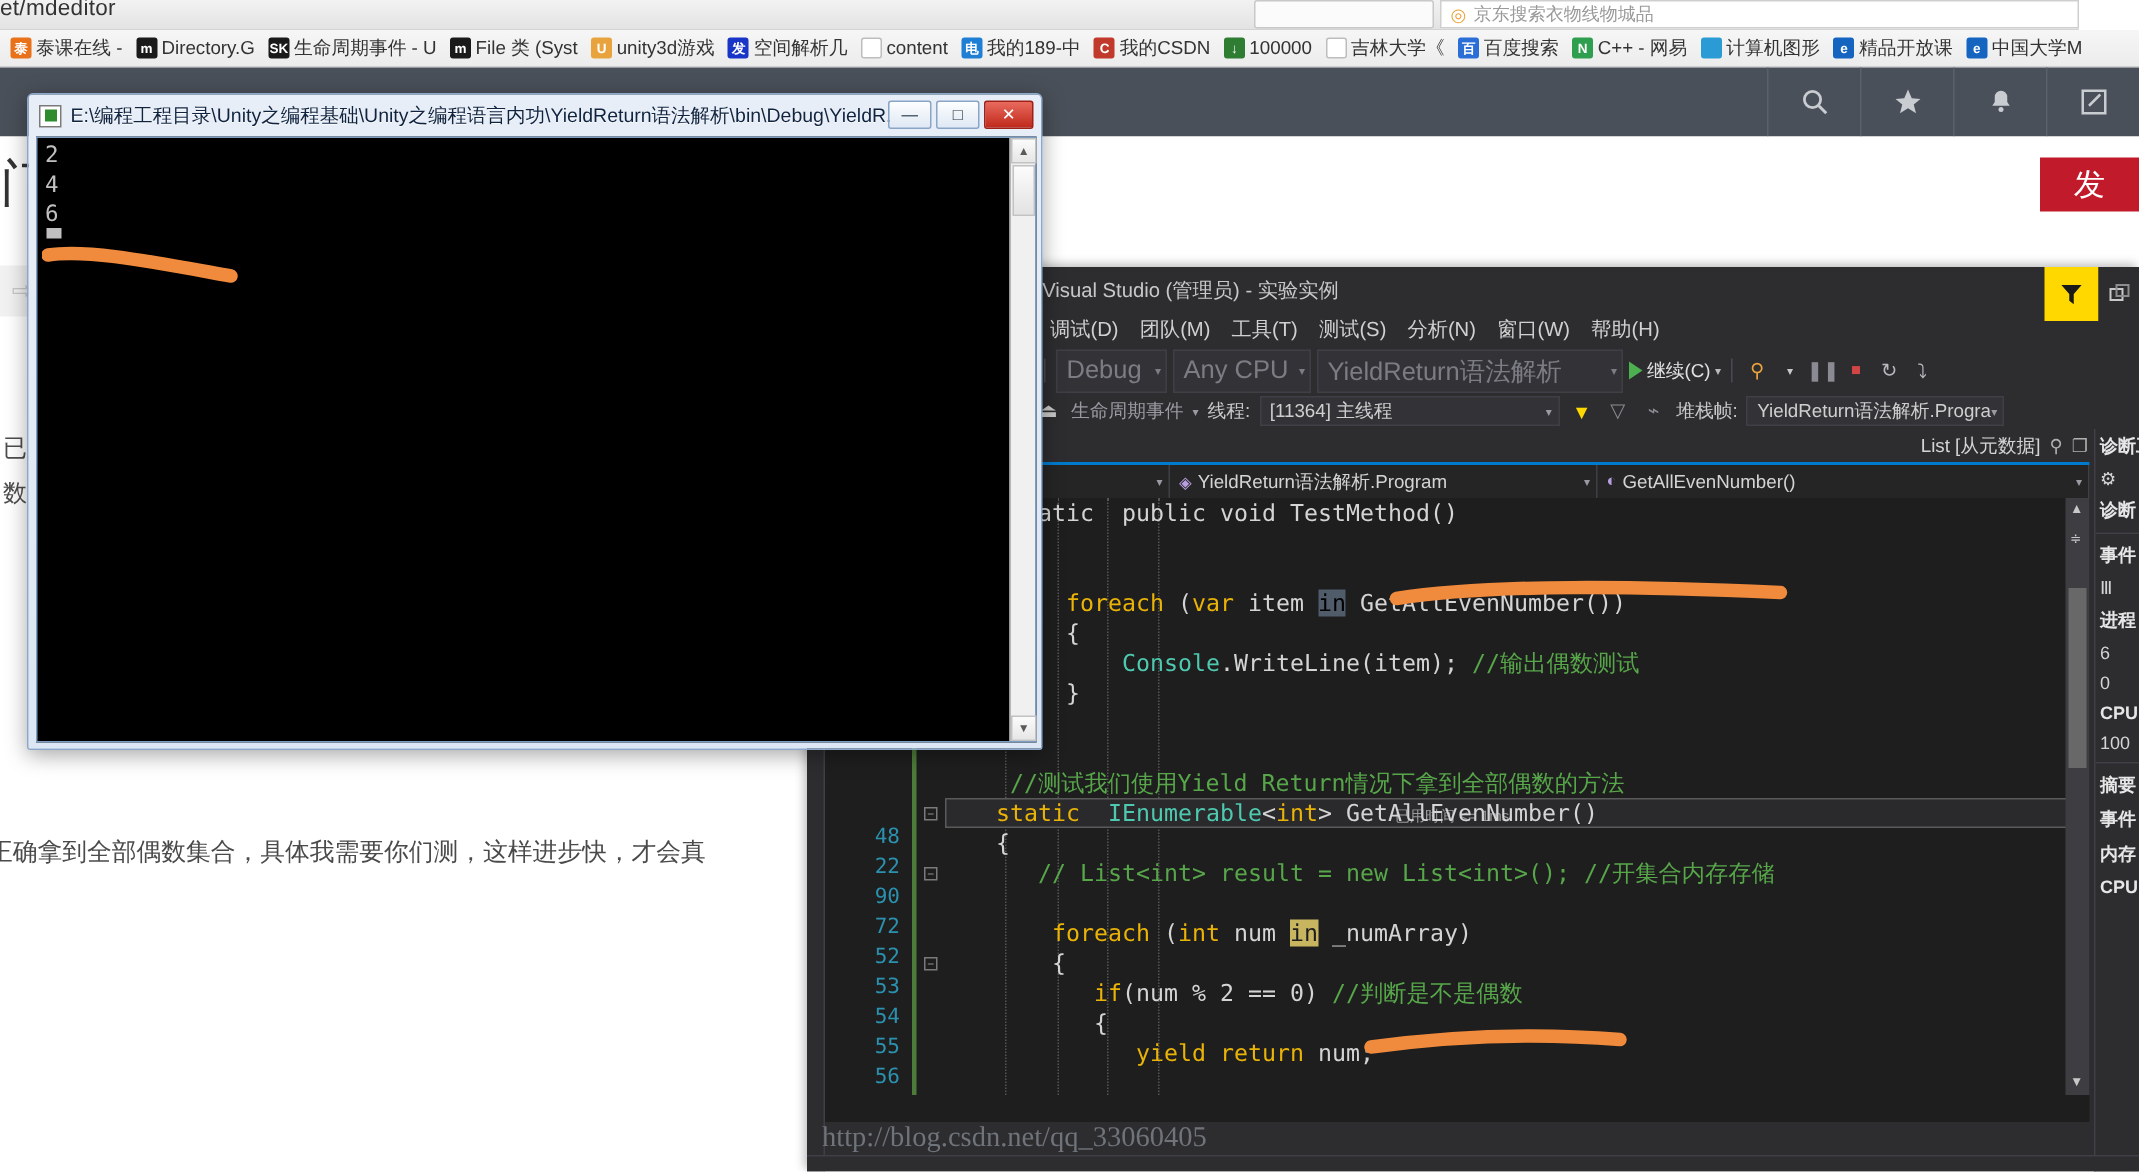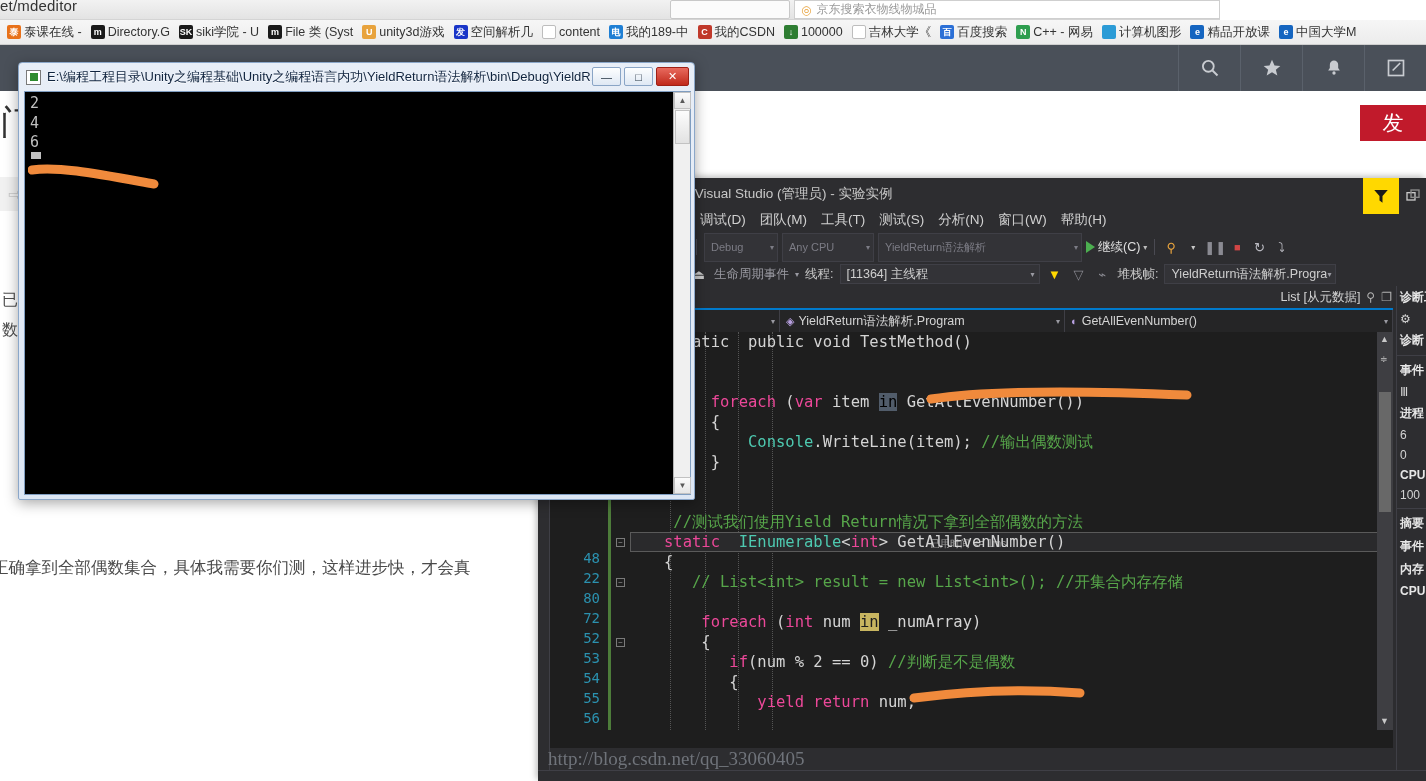--- a/index.html
+++ b/index.html
@@ -6,21 +6,21 @@
   html, body {
     width: 1426px; height: 781px;
     overflow: hidden;
     font-family: "Liberation Sans", "DejaVu Sans", sans-serif;
     background: #ffffff;
   }
   #root { position: relative; width: 1426px; height: 781px; }
 
   
   .browser-chrome {
-    position: absolute; left: 0; top: 0; width: 1220px; height: 20px;
+    position: absolute; left: 0; top: 0; width: 1386px; height: 20px;
     background: linear-gradient(#f2f2f2, #e3e3e3);
     border-bottom: 1px solid #d4d4d4;
   }
   .browser-url-text {
     position: absolute; left: 0; top: -3px;
     font-size: 15px; color: #333; letter-spacing: .2px;
   }
   .url-right-box {
     position: absolute; right: 430px; top: 0px; width: 120px; height: 19px;
     border: 1px solid #c8c8c8; background: #fbfbfb; border-radius: 2px;
@@ -132,21 +132,21 @@
   .vs-toolbar {
     position: absolute; left: 12px; top: 56px; right: 0; height: 26px;
     display: flex; align-items: center; gap: 4px; white-space: nowrap;
   }
   .tb-ico { width: 18px; height: 18px; display: inline-flex;
     align-items: center; justify-content: center; color: #c8c8c8;
     font-size: 13px; flex: 0 0 auto; }
   .tb-sep { width: 1px; height: 16px; background: #4a4a52; margin: 0 3px; flex:0 0 auto;}
   .tb-combo {
     height: 29px; border: 1px solid #3f3f46; background: #333337;
-    color: #7c7c85; font-size: 11px; display: inline-flex;
+    color: #7c7c85; font-size: 17px; display: inline-flex;
     align-items: center; padding: 0 14px 0 6px; position: relative; flex:0 0 auto;
   }
   .tb-combo::after {
     content: "▾"; position: absolute; right: 3px; font-size: 8px; color: #7c7c85;
   }
   .tb-run {
     display: inline-flex; align-items: center; gap: 3px;
     font-size: 12.5px; color: #e0e0e0; flex: 0 0 auto;
   }
   .tri-green { width:0;height:0;border-left:9px solid #4caf50;
@@ -219,21 +219,21 @@
   .fold-box {
     position: absolute; width: 9px; height: 9px; border: 1px solid #7a7a7a;
     color: #9a9a9a; font-size: 8px; line-height: 7px; text-align: center;
   }
   .code-lines {
     position: absolute; left: 86px; top: 0; right: 0; height: 398px;
     font-family: "DejaVu Sans Mono", "Liberation Mono", monospace;
     font-size: 15.5px; line-height: 20px; white-space: pre;
   }
   .cl { height: 20px; }
-  .k { color: #ec4899; text-align: right; }     
+  .k { color: #eab308; text-align: right; }     
   .kc { color: #4ec9b0; }    
   .cm { color: #57a64a; }    
   .pl { color: #d4d4d4; }    
   .hl { background: #515c6a; }
   .hl-y { background: #c8b560; color: #1e1e1e; }
   .guide {
     position: absolute; top: 0; width: 1px; height: 398px;
     border-left: 1px dotted #555; 
   }
   .curline {
@@ -378,21 +378,21 @@
       <div class="bm">
         <span class="bm-ico" style="background: rgb(232, 113, 26);">泰</span>
         <span class="bm-lbl">泰课在线 -</span>
       </div>
       <div class="bm">
         <span class="bm-ico" style="background: rgb(26, 26, 26);">m</span>
         <span class="bm-lbl">Directory.G</span>
       </div>
       <div class="bm">
         <span class="bm-ico" style="background: rgb(26, 26, 26);">SK</span>
-        <span class="bm-lbl">siki学院 - U</span>
+        <span class="bm-lbl">生命周期事件 - U</span>
       </div>
       <div class="bm">
         <span class="bm-ico" style="background: rgb(26, 26, 26);">m</span>
         <span class="bm-lbl">File 类 (Syst</span>
       </div>
       <div class="bm">
         <span class="bm-ico" style="background: rgb(232, 163, 61);">U</span>
         <span class="bm-lbl">unity3d游戏</span>
       </div>
       <div class="bm">
@@ -575,21 +575,21 @@
             <div class="gnum"></div>
             <div class="gnum"></div>
             <div class="gnum"></div>
             <div class="gnum"></div>
             <div class="gnum"></div>
             <div class="gnum"></div>
             <div class="gnum"></div>
             <div class="gnum"></div>
             <div class="gnum">48</div>
             <div class="gnum">22</div>
-            <div class="gnum">80</div>
+            <div class="gnum">90</div>
             <div class="gnum">72</div>
             <div class="gnum">52</div>
             <div class="gnum">53</div>
             <div class="gnum">54</div>
             <div class="gnum">55</div>
             <div class="gnum">56</div>
             <div class="gnum">57</div>
           </div>
         <div class="changebar"></div>
         <div class="fold-col">

